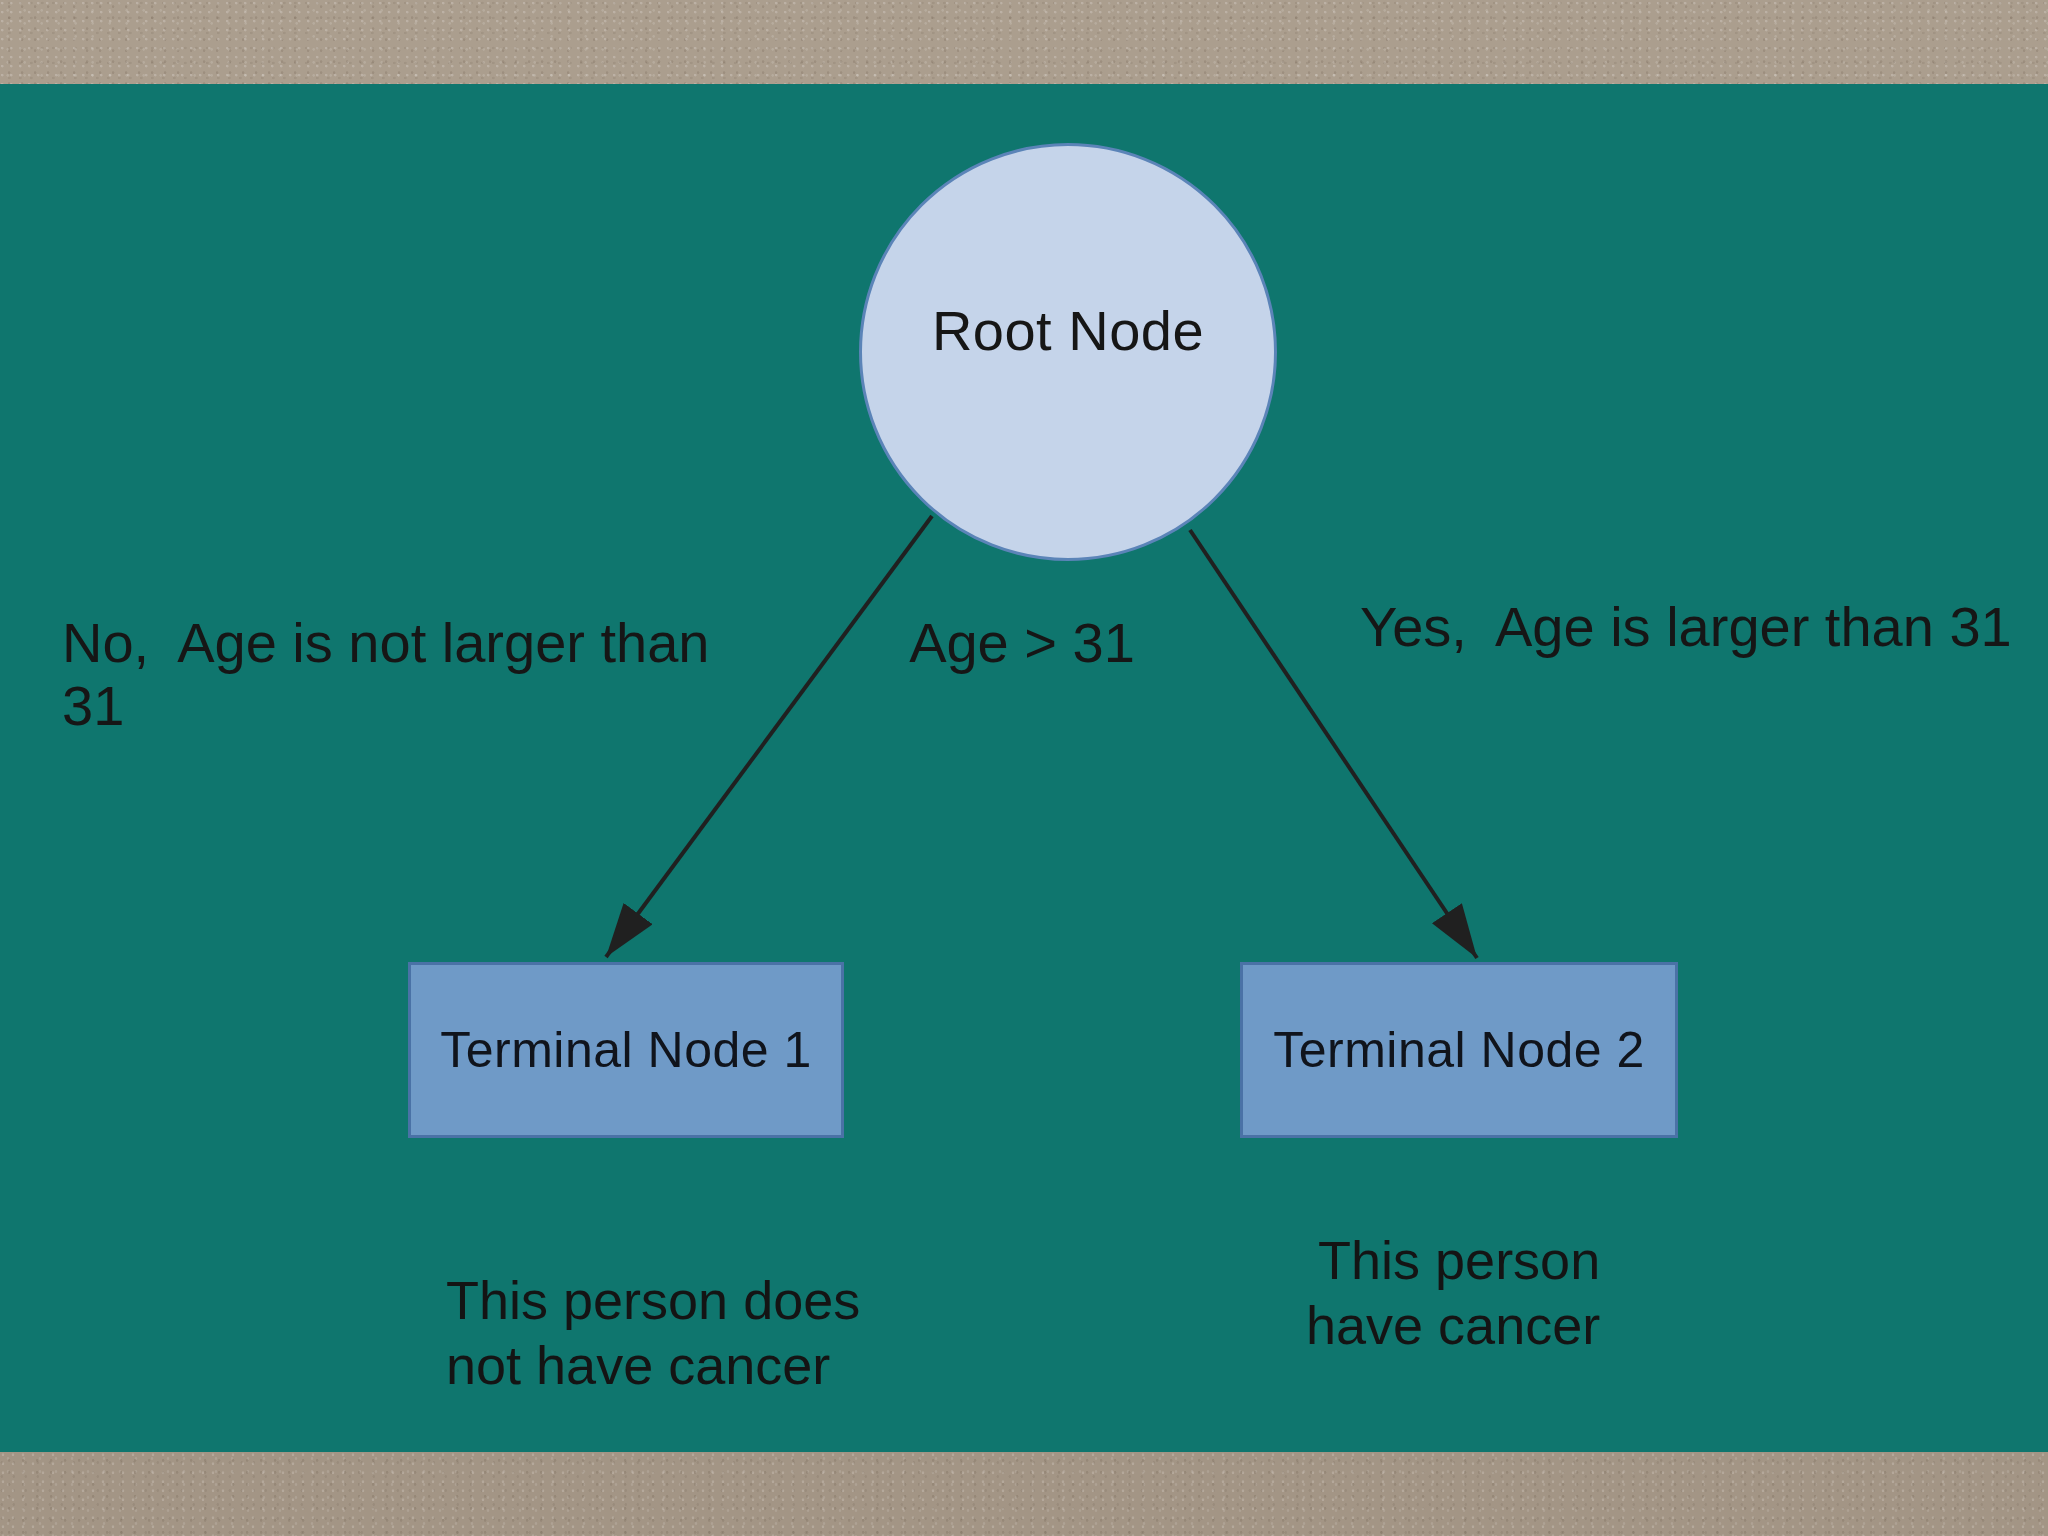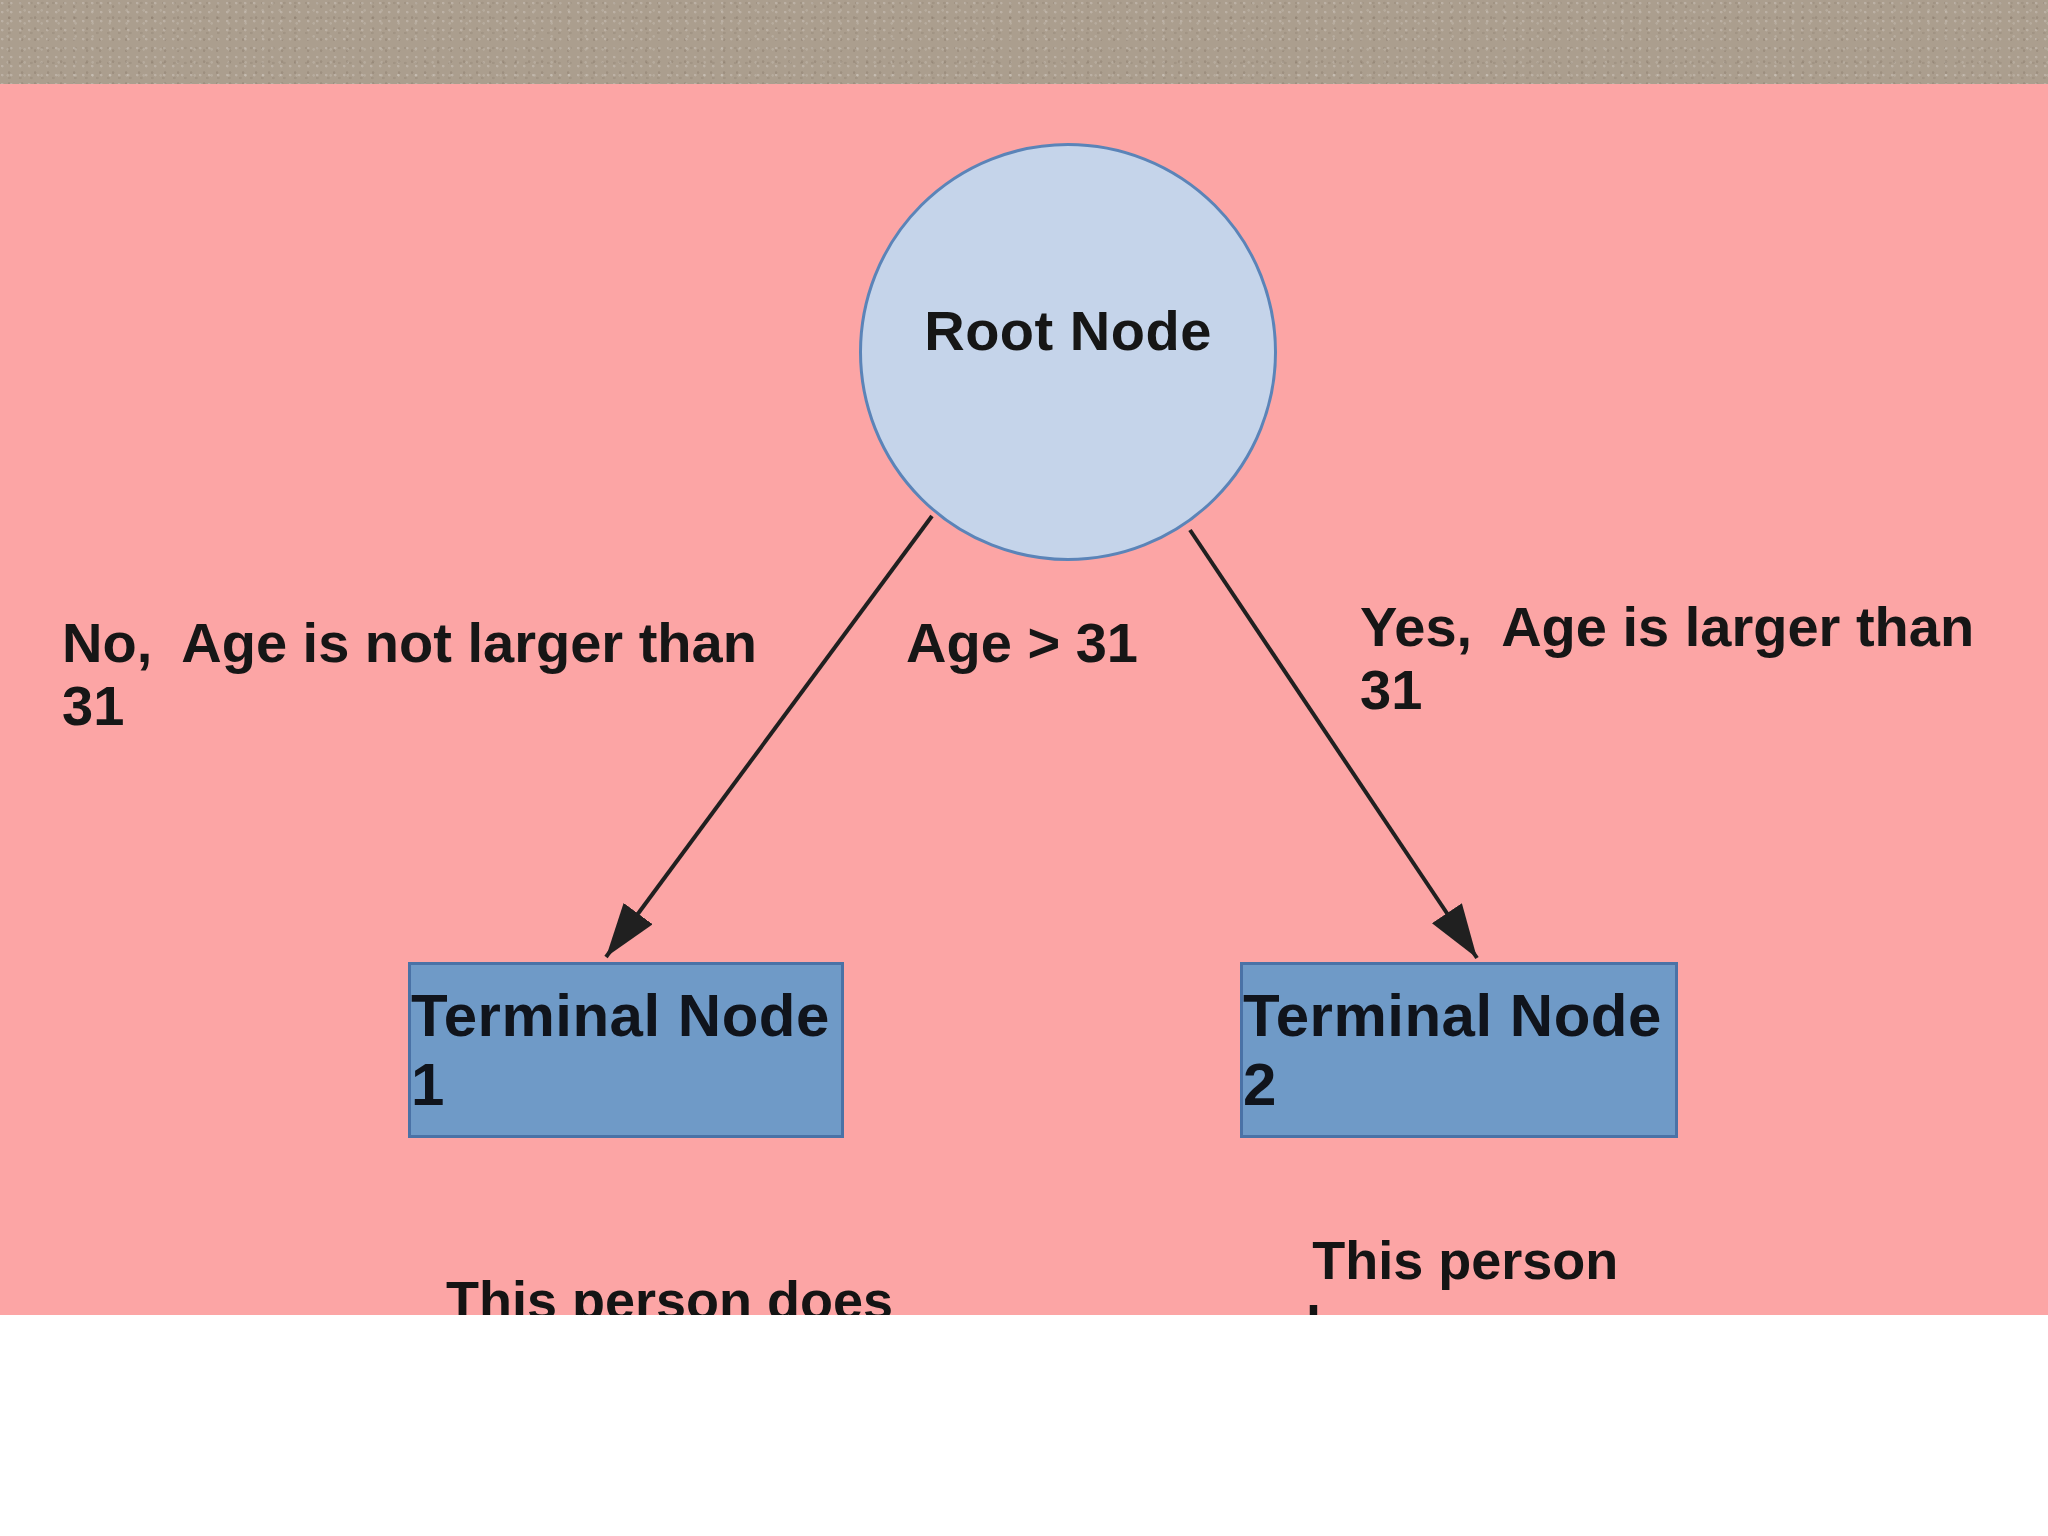--- a/index.html
+++ b/index.html
@@ -4,24 +4,23 @@
 <style>
   html, body {
     margin: 0;
     padding: 0;
     background: #ffffff;
     font-family: "Liberation Sans", sans-serif;
   }
   .stage {
     position: relative;
     width: 2048px;
-    height: 1315px;
-    background: #fca5a5;
+    height: 1536px;
+    background: #0f766e;
     overflow: hidden;
-    font-weight: bold;
   }
   
   .frame-bar {
     position: absolute;
     left: 0;
     width: 2048px;
     height: 84px;
   }
   .frame-bar.top {
     top: 0;
@@ -92,21 +91,21 @@
     background: #6f9ac7;
     border: 3px solid #4a72a6;
     box-sizing: border-box;
     display: flex;
     align-items: center;
     justify-content: center;
   }
   .terminal-node.t1 { left: 408px;  top: 962px; }
   .terminal-node.t2 { left: 1240px; top: 962px; width: 438px; }
   .terminal-node .node-label {
-    font-size: 60px;
+    font-size: 50px;
     color: #10141c;
     letter-spacing: 0.5px;
   }
   
   .leaf-desc {
     position: absolute;
     font-size: 54px;
     line-height: 1.2;
     color: #141414;
     white-space: pre-wrap;

